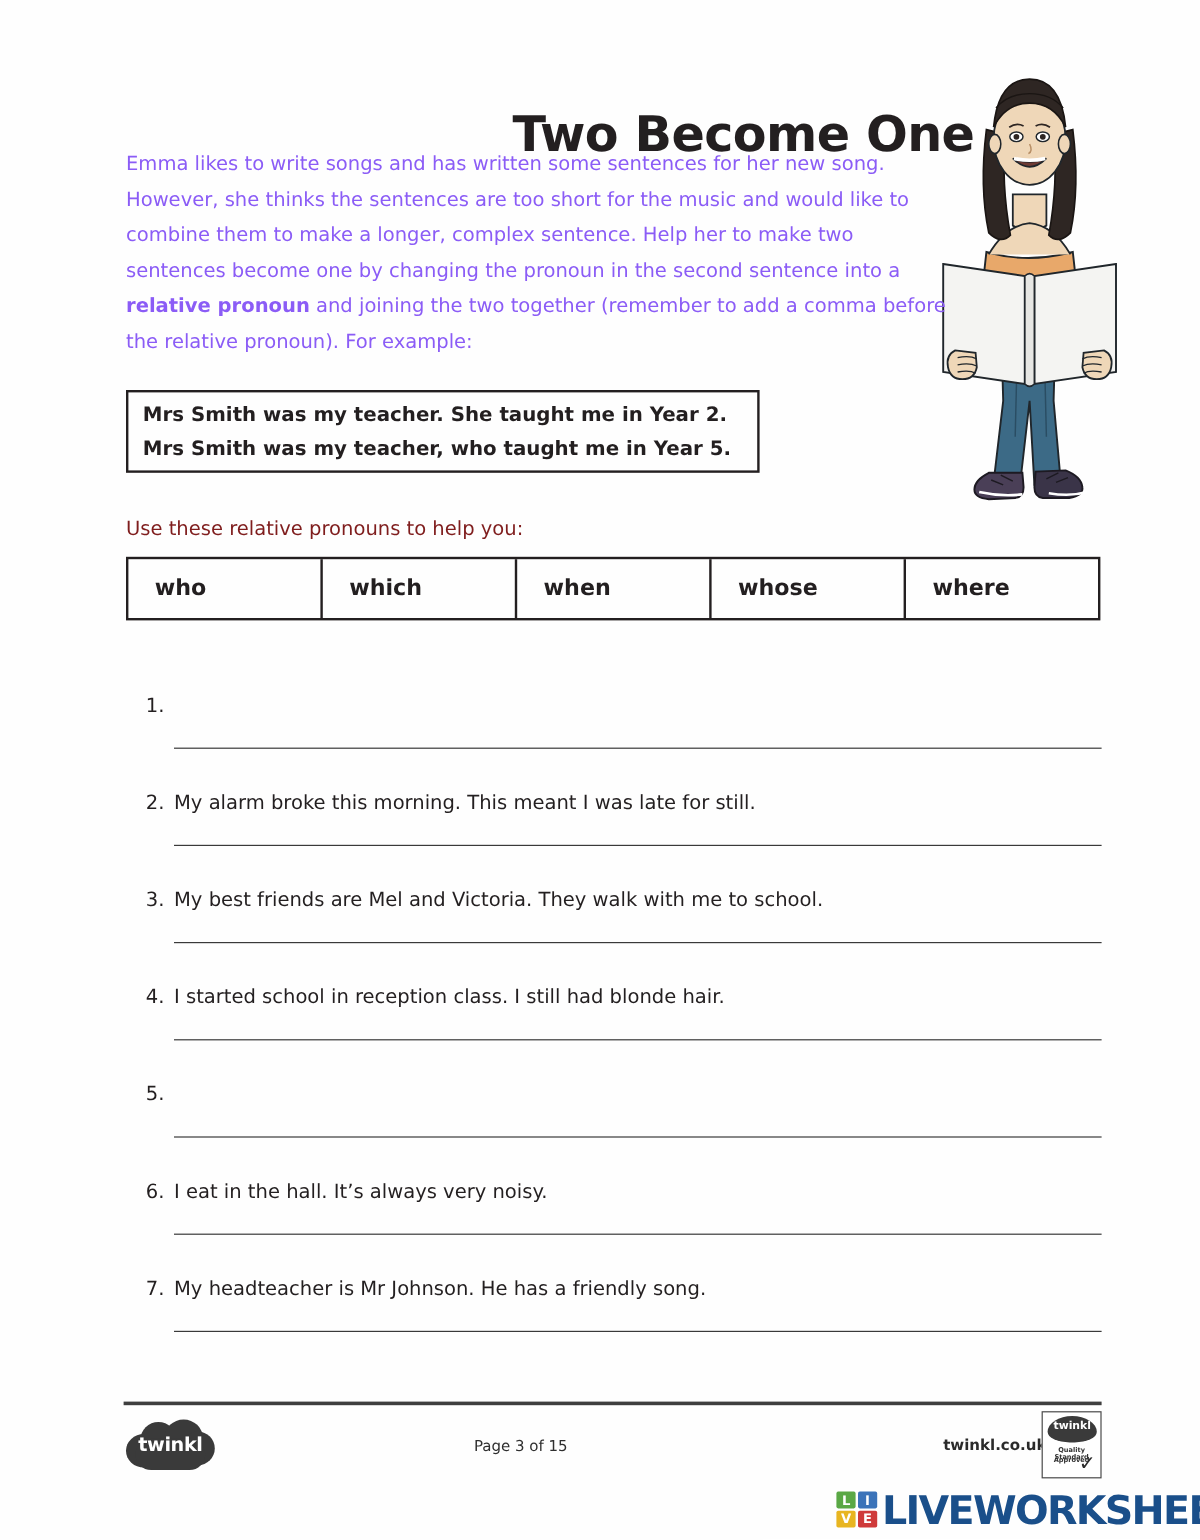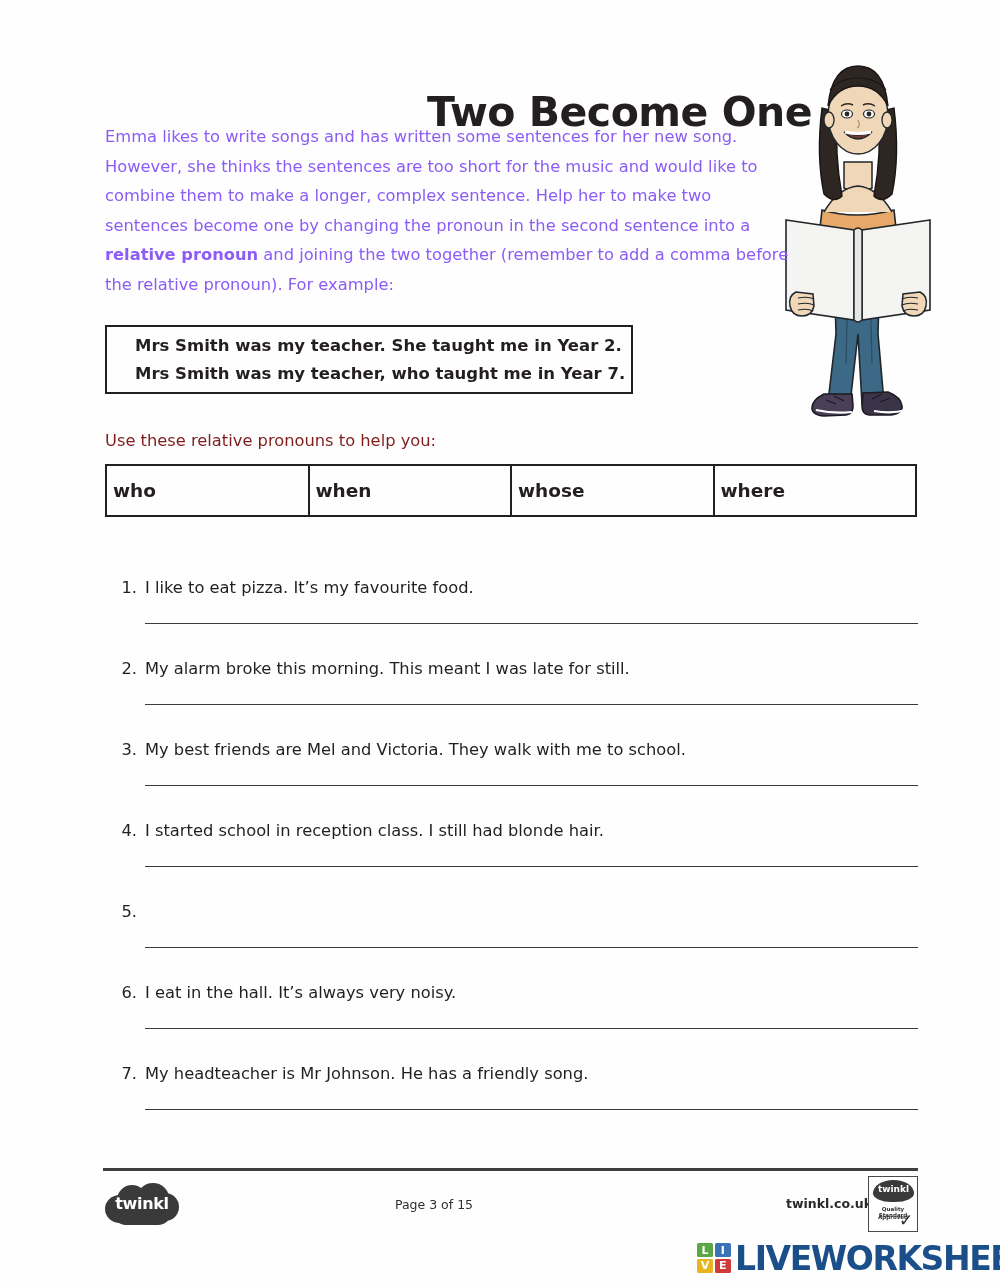--- a/index.html
+++ b/index.html
@@ -56,21 +56,21 @@
     position: absolute;
     left: 105px;
     top: 325px;
     width: 528px;
     height: 69px;
     border: 2px solid #231f20;
     box-sizing: border-box;
     display: flex;
     flex-direction: column;
     justify-content: center;
-    padding-left: 28px;
+    padding-left: 12px;
   }
   .example-line {
     font-family: "DejaVu Sans", sans-serif;
     font-weight: bold;
     font-size: 16.5px;
     line-height: 28px;
     color: #231f20;
   }
 
   
@@ -93,21 +93,21 @@
     display: flex;
     border: 2px solid #231f20;
     box-sizing: border-box;
   }
   .pronoun-cell {
     flex: 1 1 0;
     border-right: 2px solid #231f20;
     box-sizing: border-box;
     display: flex;
     align-items: center;
-    padding-left: 6px;
+    padding-left: 22px;
     font-family: "DejaVu Sans", sans-serif;
     font-weight: bold;
     font-size: 18.5px;
     color: #231f20;
   }
   .pronoun-cell:last-child { border-right: none; }
 
   
   .questions {
     position: absolute;
@@ -358,37 +358,37 @@
       <path d="M140 264 q-10 -2 -16 1 M140 270 q-10 -2 -16 1 M140 276 q-10 -2 -15 1" stroke="#20262b" stroke-width="1.1" fill="none"></path>
     </svg>
   </div>
 
   <div class="intro">
     <span>Emma likes to write songs and has written some sentences for her new song. However, she thinks the sentences are too short for the music and would like to combine them to make a longer, complex sentence. Help her to make two sentences become one by changing the pronoun in the second sentence into a </span><b>relative pronoun</b><span> and joining the two together (remember to add a comma before the relative pronoun).  For example:</span>
   </div>
 
   <div class="example-box">
     <div class="example-line">Mrs Smith was my teacher. She taught me in Year 2.</div>
-    <div class="example-line">Mrs Smith was my teacher, who taught me in Year 7.</div>
+    <div class="example-line">Mrs Smith was my teacher, who taught me in Year 5.</div>
   </div>
 
   <div class="pronoun-prompt">Use these relative pronouns to help you:</div>
 
   <div class="pronoun-table">
     <div class="pronoun-cell">who</div>
+    <div class="pronoun-cell">which</div>
     <div class="pronoun-cell">when</div>
     <div class="pronoun-cell">whose</div>
     <div class="pronoun-cell">where</div>
   </div>
 
   <div class="questions">
 
     <div class="q-item">
       <div class="q-num">1.</div>
-      <div class="q-text">I like to eat pizza. It’s my favourite food.</div>
       <div class="q-line"></div>
     </div>
 
     <div class="q-item">
       <div class="q-num">2.</div>
       <div class="q-text">My alarm broke this morning. This meant I was late for still.</div>
       <div class="q-line"></div>
     </div>
 
     <div class="q-item">

